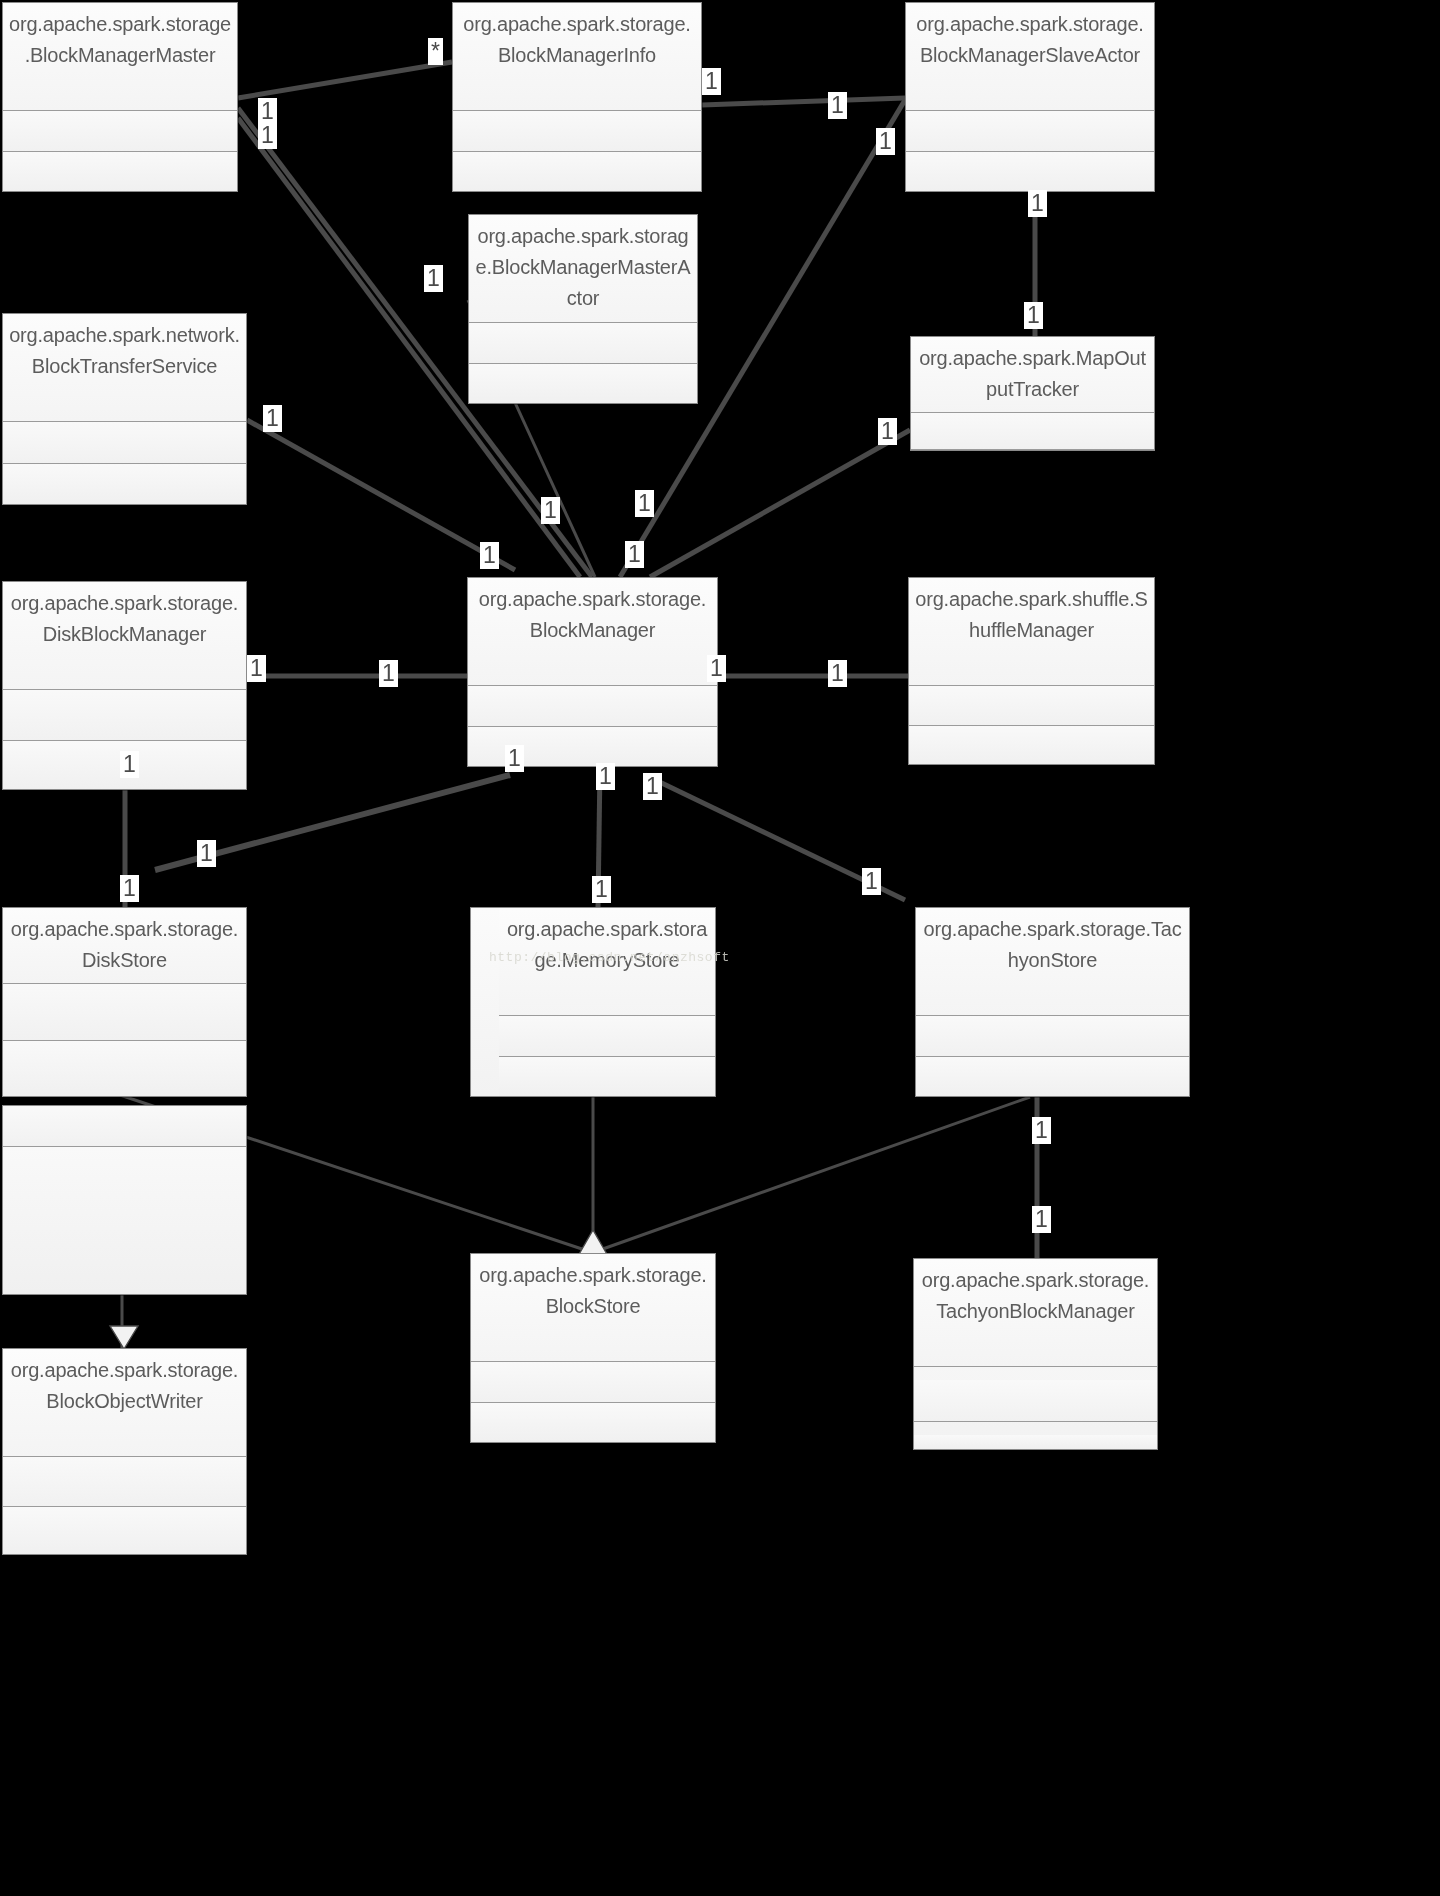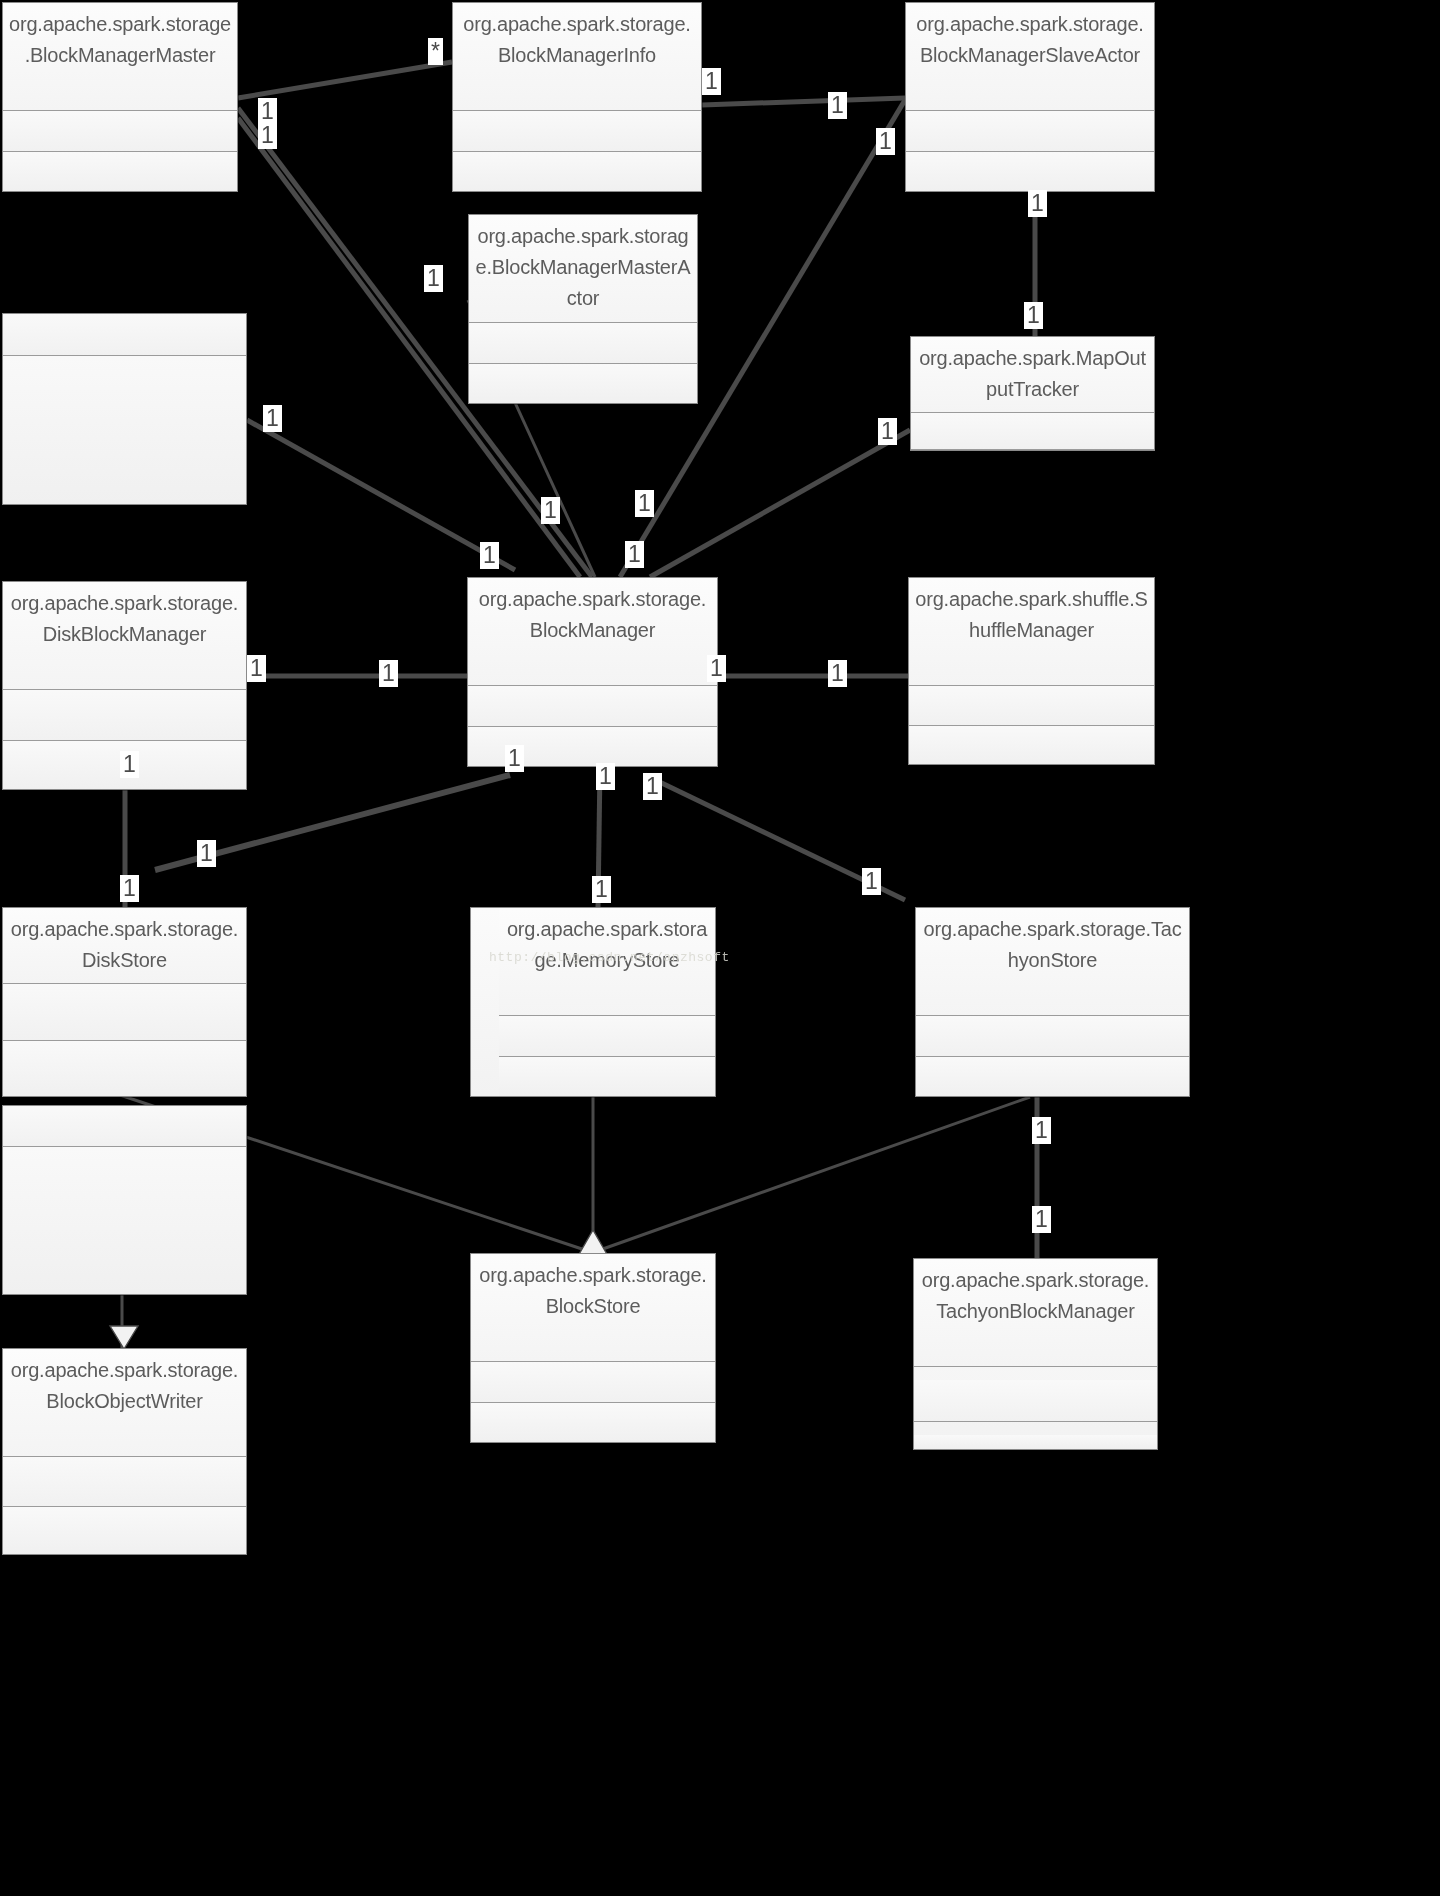--- a/index.html
+++ b/index.html
@@ -134,20 +134,21 @@
         <div class="uml-title" style="min-height: 108px;">org.apache.spark.storage.BlockManagerSlaveActor</div>
         <div class="uml-attrs" style="height: 41px;"></div>
         <div class="uml-ops"></div>
       </div>
       <div class="uml-class" style="left: 468px; top: 214px; width: 230px; height: 190px;">
         <div class="uml-title" style="min-height: 108px;">org.apache.spark.storage.BlockManagerMasterActor</div>
         <div class="uml-attrs" style="height: 41px;"></div>
         <div class="uml-ops"></div>
       </div>
       <div class="uml-class" style="left: 2px; top: 313px; width: 245px; height: 192px;">
+        <div class="uml-title" style="min-height: 108px;">org.apache.spark.network.BlockTransferService</div>
         <div class="uml-attrs" style="height: 42px;"></div>
         <div class="uml-ops"></div>
       </div>
       <div class="uml-class" style="left: 910px; top: 336px; width: 245px; height: 115px;">
         <div class="uml-title" style="min-height: 76px;">org.apache.spark.MapOutputTracker</div>
         <div class="uml-attrs" style="height: 38px;"></div>
         <div class="uml-ops"></div>
       </div>
       <div class="uml-class" style="left: 2px; top: 581px; width: 245px; height: 209px;">
         <div class="uml-title" style="min-height: 108px;">org.apache.spark.storage.DiskBlockManager</div>

